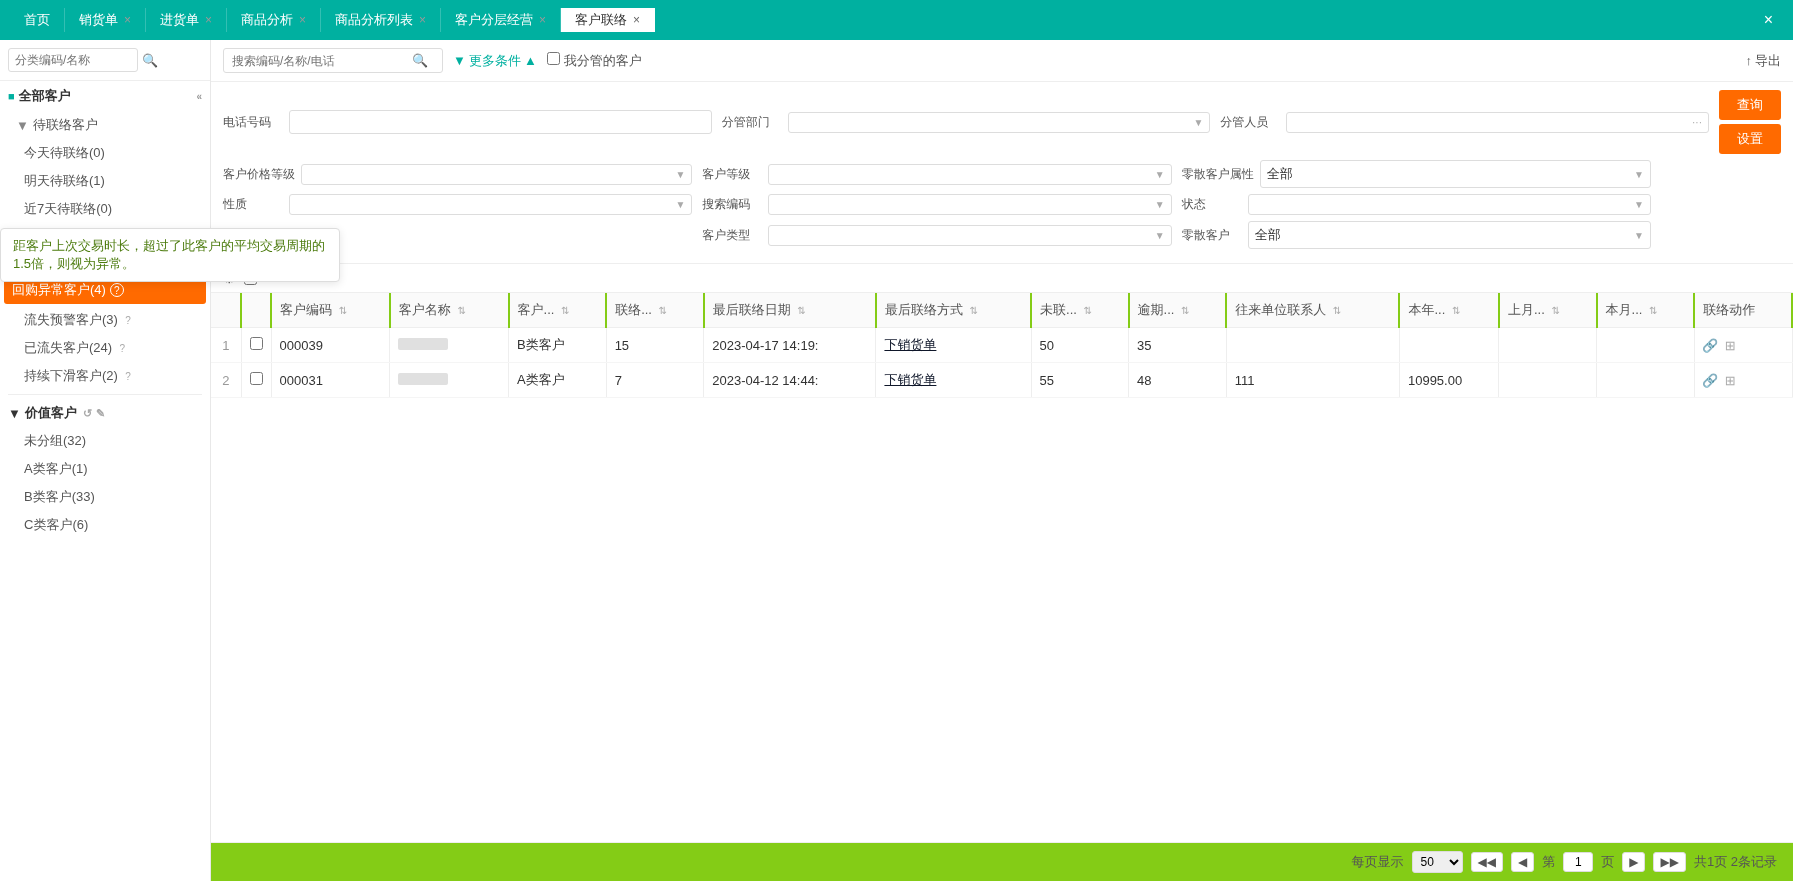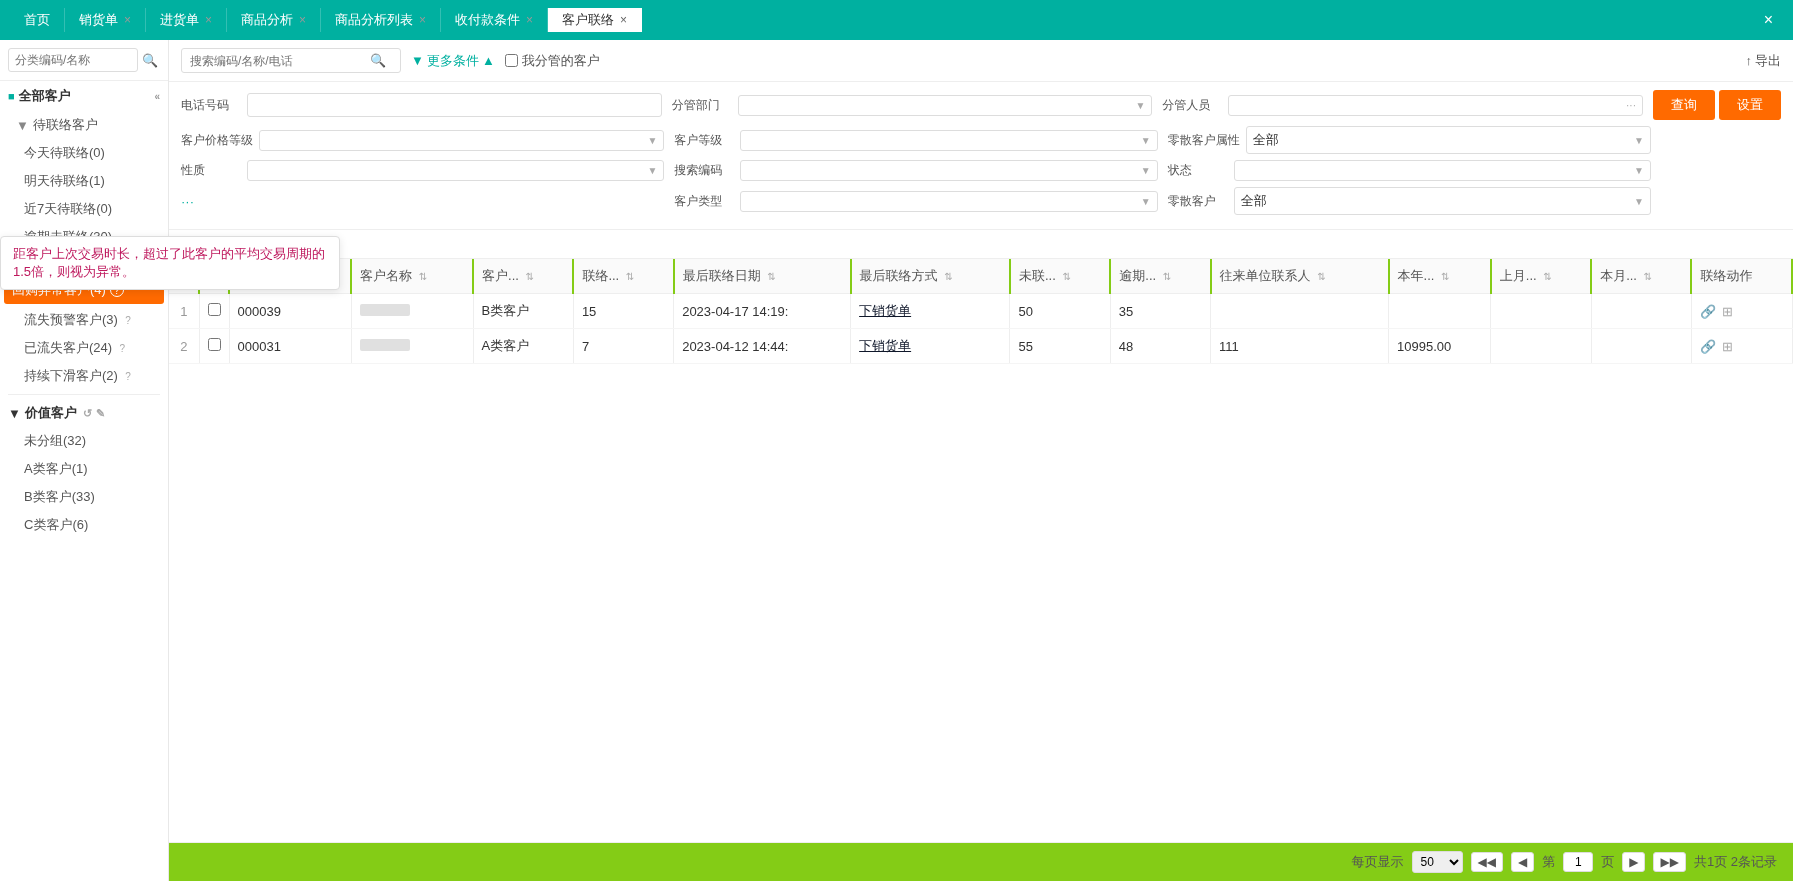--- a/index.html
+++ b/index.html
@@ -18,21 +18,21 @@
     .nav-tab.active { background: #fff; color: #333; }
     .nav-tab .close-btn { margin-left: 6px; color: #999; font-size: 12px; cursor: pointer; }
     .nav-tab.active .close-btn { color: #666; }
     .nav-close-right { margin-left: auto; color: white; cursor: pointer; font-size: 16px; padding: 0 10px; }
 
     
     .main-layout { display: flex; height: calc(881px - 40px); }
 
     
     .sidebar {
-      width: 169px; background: white; border-right: 1px solid #e8e8e8;
+      width: 211px; background: white; border-right: 1px solid #e8e8e8;
       display: flex; flex-direction: column; overflow-y: auto; flex-shrink: 0;
     }
     .sidebar-search {
       display: flex; align-items: center; padding: 8px; border-bottom: 1px solid #eee;
     }
     .sidebar-search input {
       border: 1px solid #ddd; border-radius: 3px; padding: 4px 6px; font-size: 12px;
       width: 130px; outline: none;
     }
     .sidebar-search-icon { margin-left: 4px; color: #999; cursor: pointer; }
@@ -68,21 +68,21 @@
     }
     .search-box {
       display: flex; align-items: center; border: 1px solid #ddd; border-radius: 3px;
       padding: 4px 8px; width: 220px;
     }
     .search-box input { border: none; outline: none; font-size: 12px; width: 180px; }
     .search-box-icon { color: #aaa; font-size: 13px; }
     .more-conditions {
       display: flex; align-items: center; color: #00b0a0; cursor: pointer; gap: 3px; font-size: 12px;
     }
-    .my-customers { display: flex; align-items: center; gap: 4px; color: #555; font-size: 12px; cursor: pointer; }
+    .my-customers { display: flex; align-items: flex-start; gap: 4px; color: #555; font-size: 12px; cursor: pointer; }
     .export-btn {
       margin-left: auto; display: flex; align-items: center; gap: 3px;
       color: #555; cursor: pointer; font-size: 12px;
     }
 
     
     .adv-filters {
       background: white; padding: 8px 12px; border-bottom: 1px solid #eee;
     }
     .filter-row { display: flex; align-items: center; gap: 10px; margin-bottom: 6px; }
@@ -101,21 +101,21 @@
       flex: 1; min-width: 140px;
     }
     .query-btn {
       background: #ff6a00; color: white; border: none; border-radius: 3px;
       padding: 6px 18px; cursor: pointer; font-size: 13px;
     }
     .settings-btn {
       background: #ff6a00; color: white; border: none; border-radius: 3px;
       padding: 6px 18px; cursor: pointer; font-size: 13px;
     }
-    .btn-group { display: flex; flex-direction: row; gap: 4px; }
+    .btn-group { display: flex; flex-direction: column; gap: 4px; }
 
     
     .table-area { flex: 1; overflow: auto; background: white; }
     .table-toolbar {
       display: flex; align-items: center; padding: 6px 12px; border-bottom: 1px solid #eee;
       background: white;
     }
     .gear-icon { color: #666; cursor: pointer; font-size: 14px; margin-right: 8px; }
 
     table { width: 100%; border-collapse: collapse; font-size: 12px; }
@@ -147,22 +147,22 @@
     }
     .page-num-input {
       border: 1px solid #ddd; border-radius: 3px; padding: 2px 4px;
       width: 30px; text-align: center; font-size: 12px;
     }
 
     
     .tooltip-box {
       position: absolute; top: 228px; left: 0; z-index: 100;
       background: white; border: 1px solid #ddd; border-radius: 4px;
-      padding: 8px 12px; font-size: 12px; color: #be185d;
-      box-shadow: 0 2px 8px rgba(0,0,0,0.1); max-width: 340px; margin-top: 8px;
+      padding: 8px 12px; font-size: 12px; color: #4d7c0f;
+      box-shadow: 0 2px 8px rgba(0,0,0,0.1); max-width: 340px;
     }
     .more-dots { color: #00b0a0; cursor: pointer; }
 
     .checkbox-cell { width: 30px; text-align: center; }
     .num-cell { width: 30px; text-align: center; color: #999; }
   </style>
 </head>
 <body>
 
 <div class="top-nav">
@@ -179,21 +179,21 @@
   </div>
   <div class="nav-tab">
     <span>商品分析</span>
     <span class="close-btn">×</span>
   </div>
   <div class="nav-tab">
     <span>商品分析列表</span>
     <span class="close-btn">×</span>
   </div>
   <div class="nav-tab">
-    <span>收付款条件</span>
+    <span>客户分层经营</span>
     <span class="close-btn">×</span>
   </div>
   <div class="nav-tab active">
     <span>客户联络</span>
     <span class="close-btn" style="color:#666">×</span>
   </div>
   <div class="nav-close-right">×</div>
 </div>
 
 <div class="main-layout">

